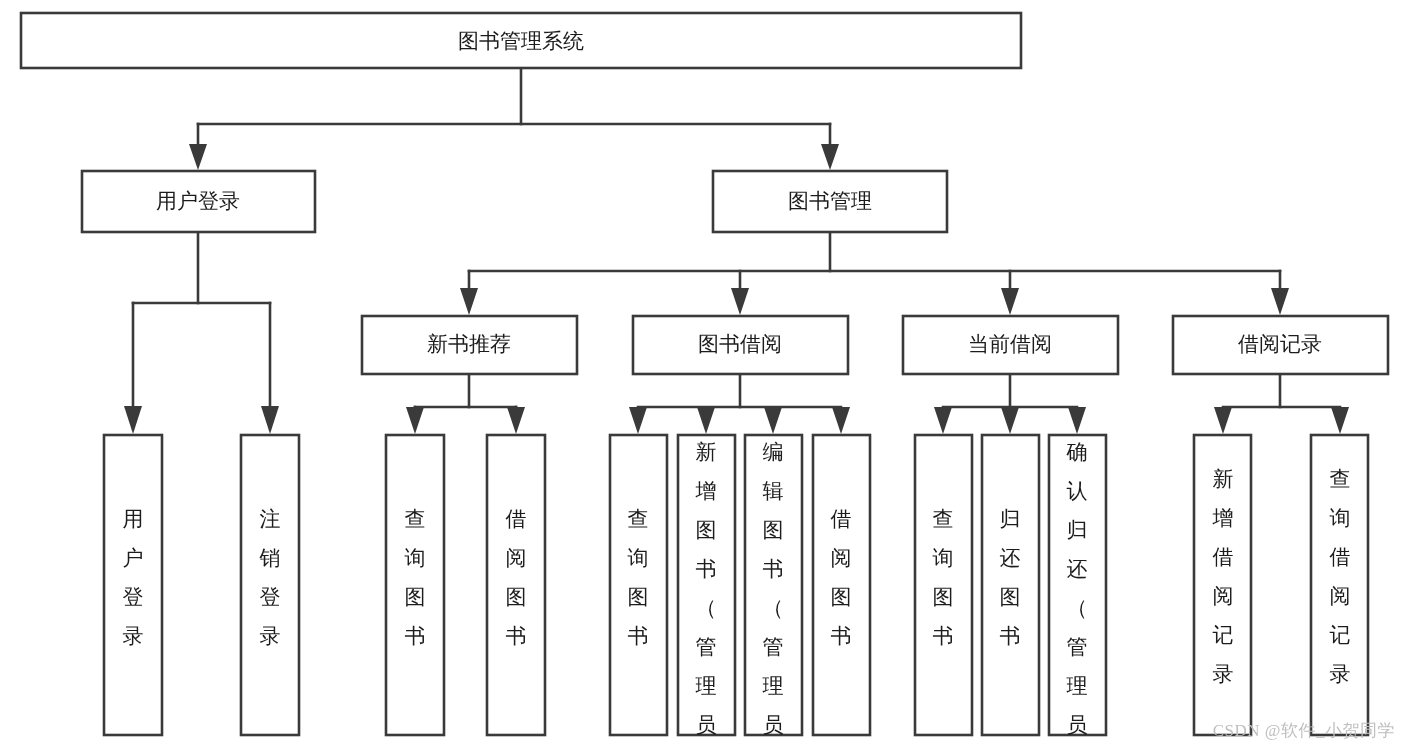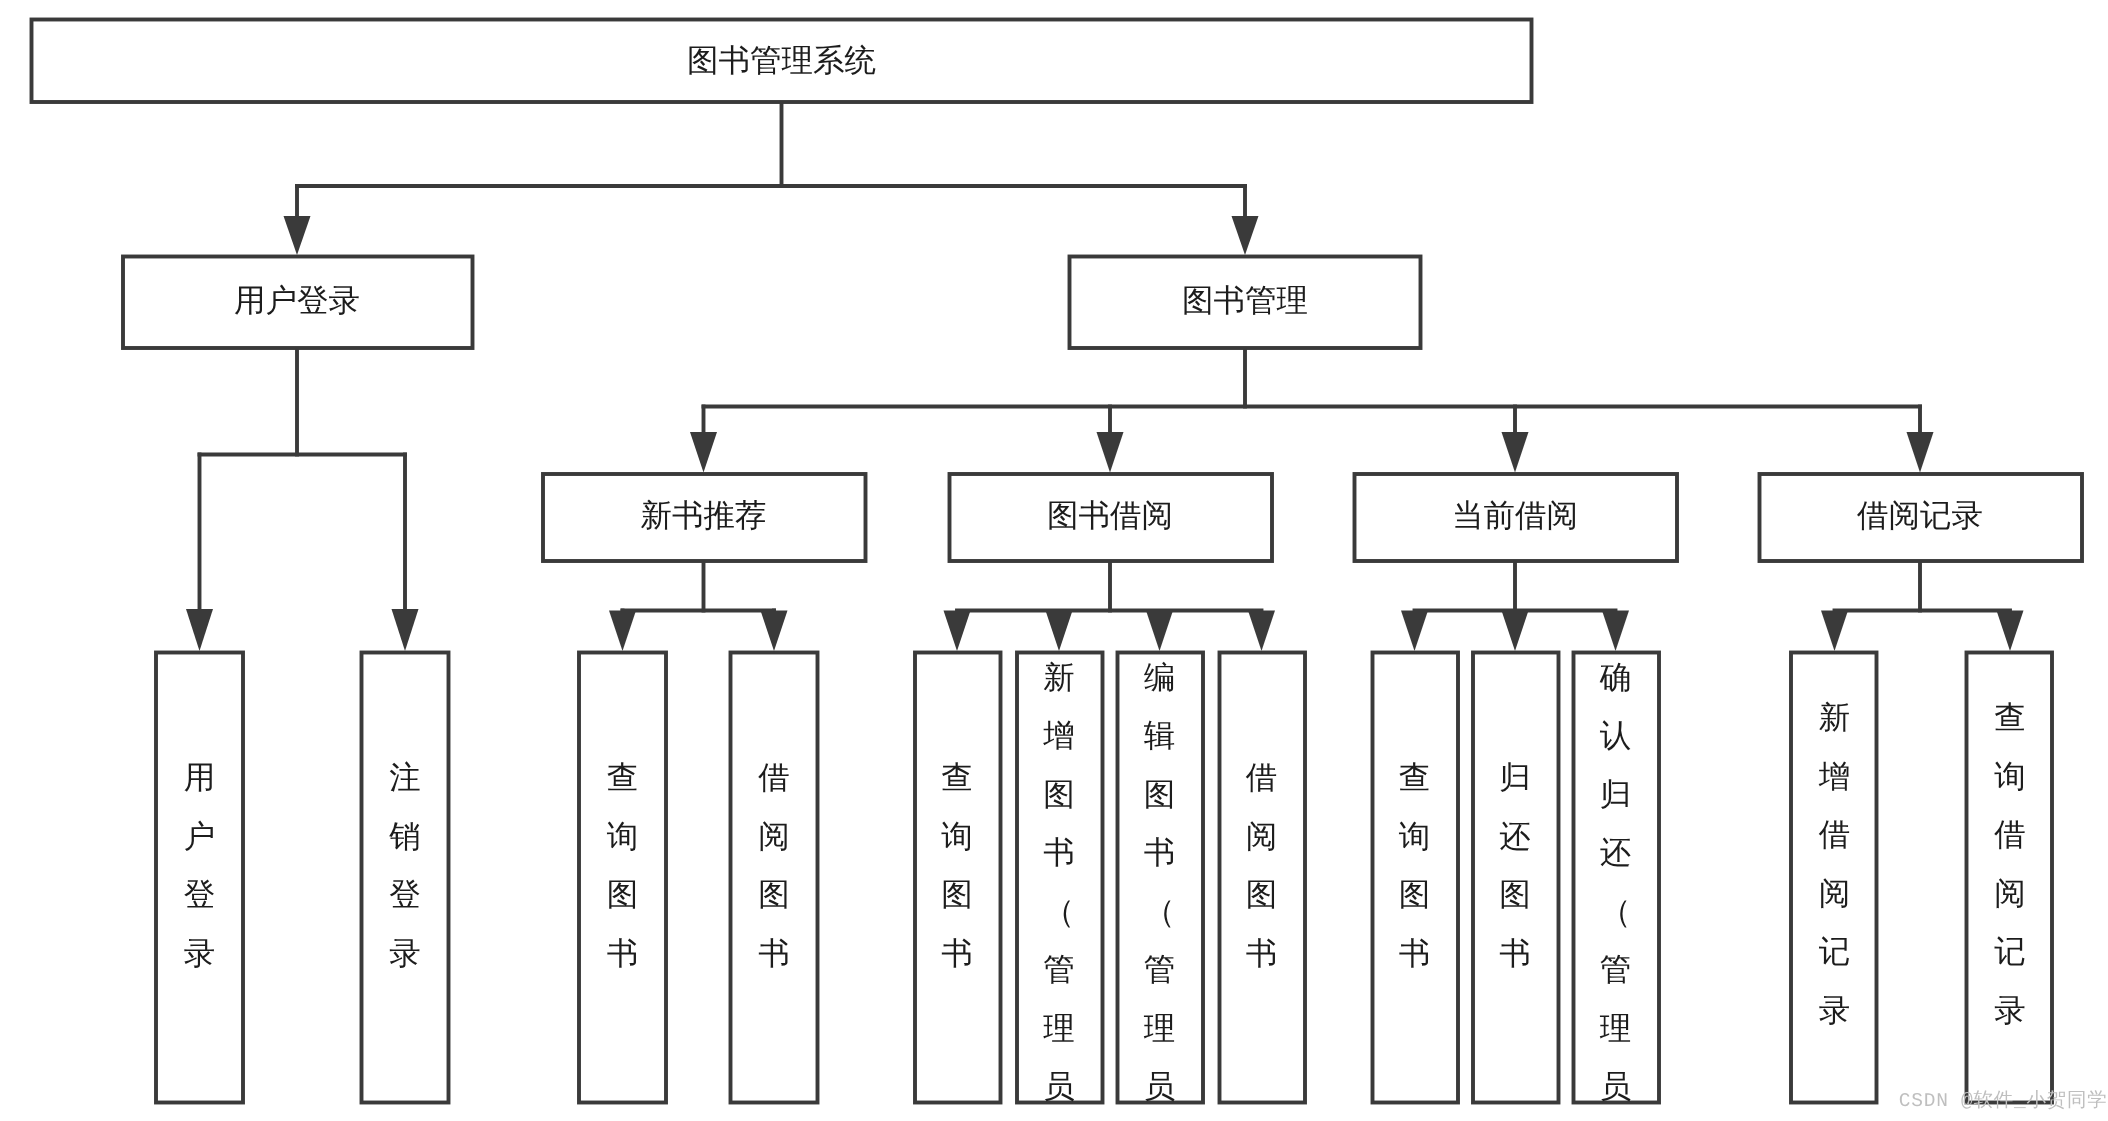--- a/index.html
+++ b/index.html
@@ -50,24 +50,24 @@
     dominant-baseline: middle;
   }
   .node-label-v {
     font-family: "Liberation Sans", "DejaVu Sans", sans-serif;
     font-size: 21px;
     fill: #1c1c1c;
     text-anchor: middle;
   }
   .watermark {
     position: absolute;
-    right: 0;
+    right: 10px;
     bottom: 5px;
-    font-family: Liberation Mono, monospace;
-    font-size: 13px;
+    font-family: Liberation Serif, serif;
+    font-size: 17px;
     color: #bfbfbf;
     white-space: nowrap;
     letter-spacing: 0.5px;
     pointer-events: none;
   }
 </style>
 </head>
 <body>
 
 <div id="diagram-root">

